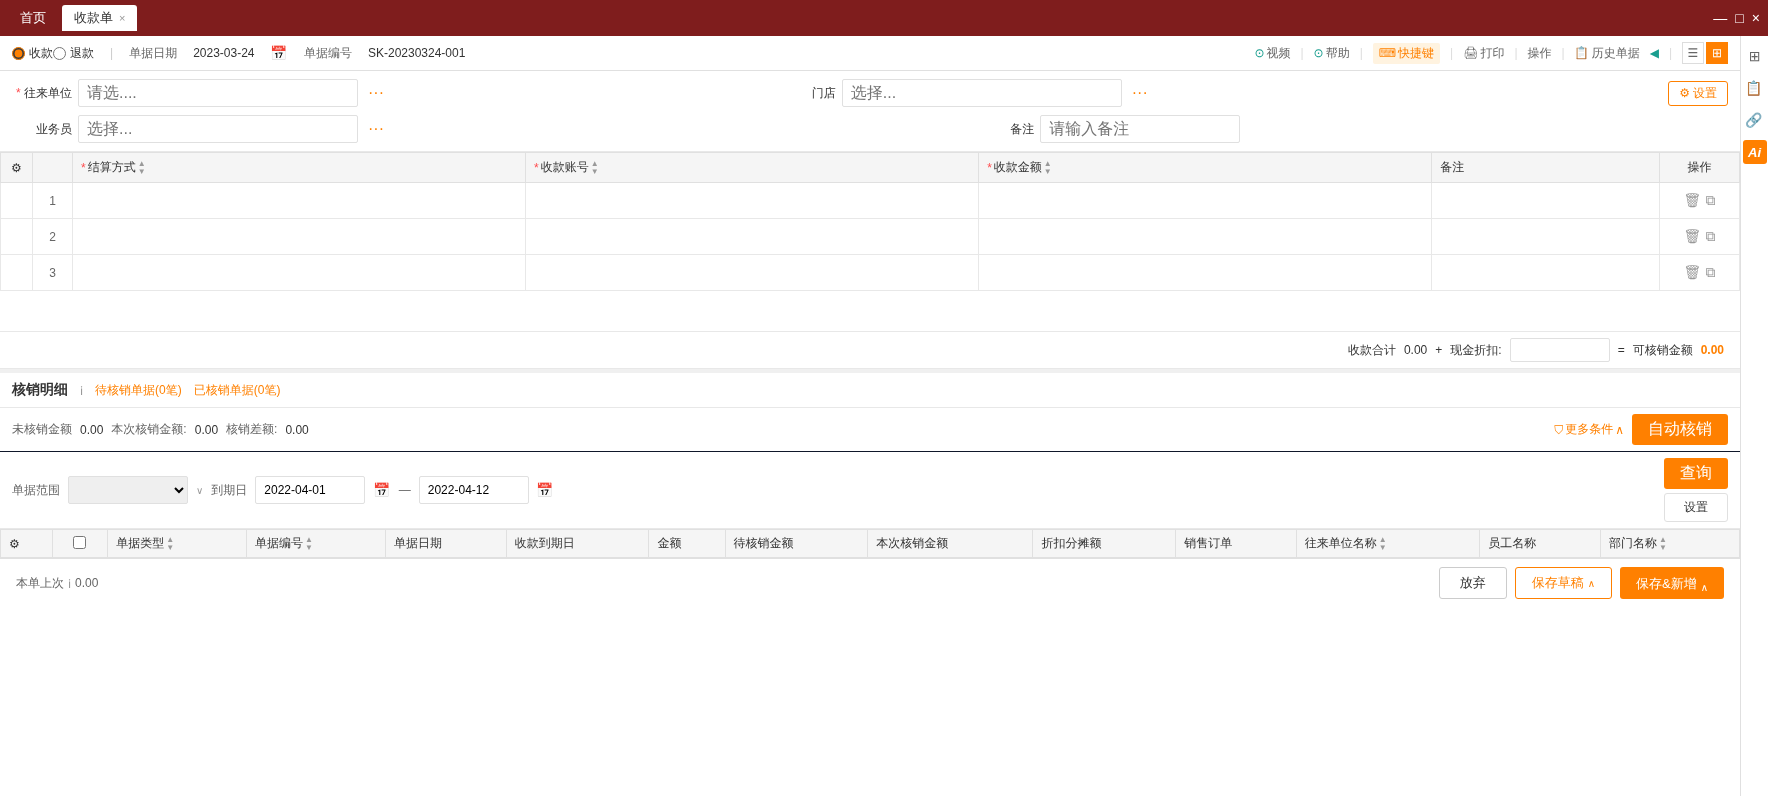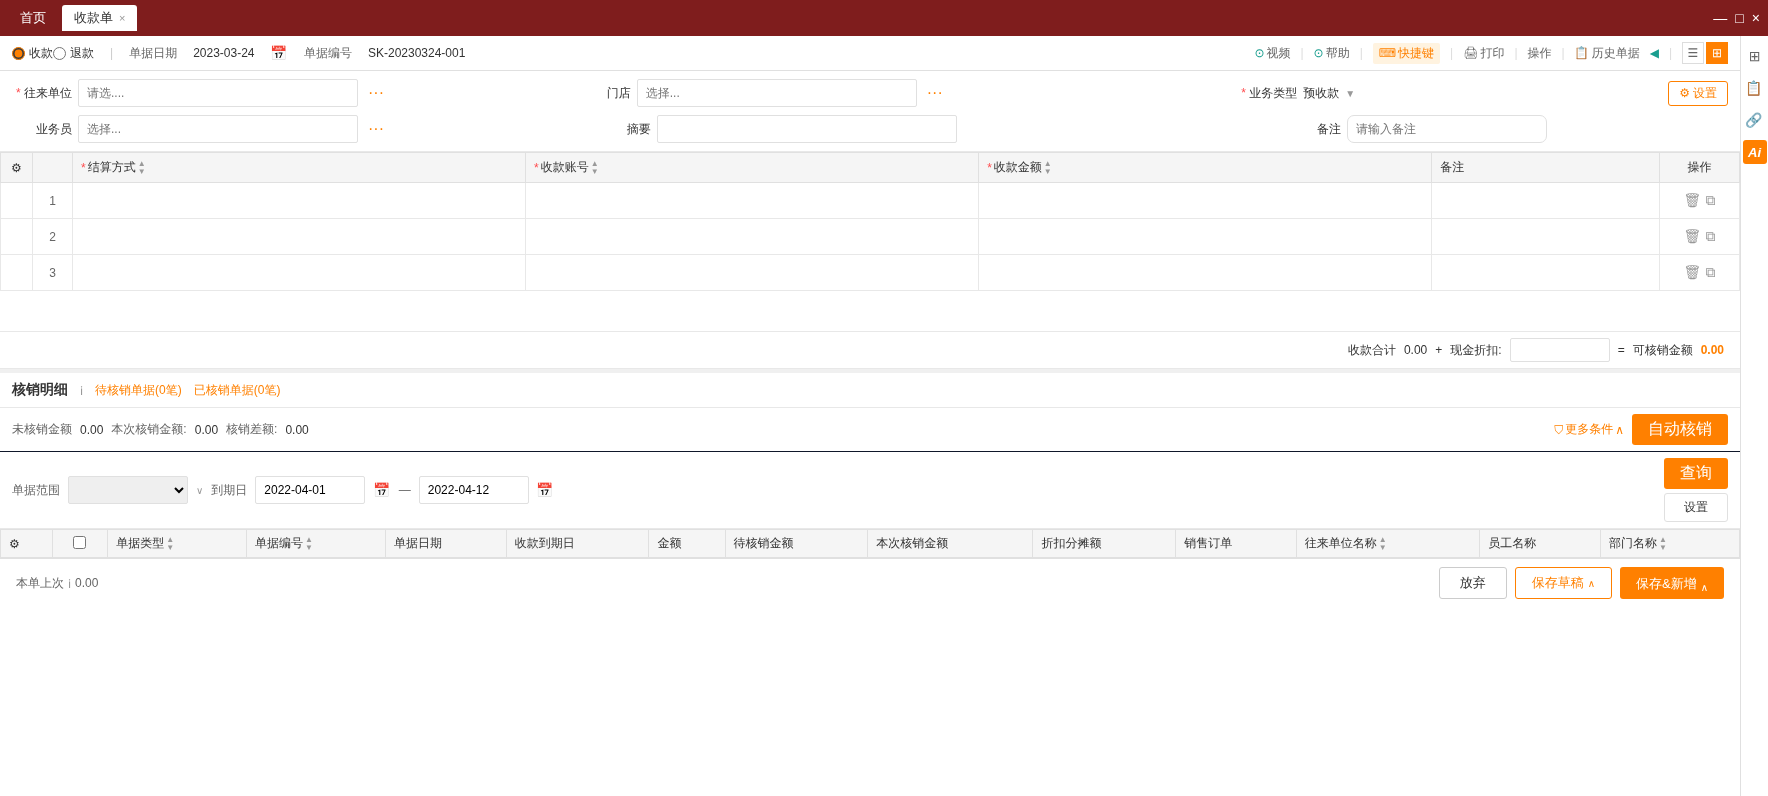--- a/index.html
+++ b/index.html
@@ -50,21 +50,21 @@
     .form-section {
       padding: 8px 12px; border-bottom: 1px solid #e8e8e8;
       display: flex; flex-direction: column; gap: 8px;
     }
     .form-row { display: flex; align-items: center; gap: 0; }
     .field-group { display: flex; align-items: center; gap: 6px; flex: 1; }
     .field-label { color: #333; white-space: nowrap; min-width: 60px; text-align: right; }
     .required-star { color: #ff4d4f; }
     .field-input {
       flex: 1; height: 28px; border: 1px solid #e0e0e0; border-radius: 2px;
-      padding: 0 8px; color: #999; font-size: 12px; outline: none;
+      padding: 0 8px; color: #999; font-size: 16px; outline: none;
       background: #fff;
     }
     .more-btn { color: #ff8000; cursor: pointer; padding: 0 4px; font-size: 16px; line-height: 1; }
     .setting-btn {
       background: #fff; border: 1px solid #ff8000; color: #ff8000;
       border-radius: 3px; padding: 3px 10px; cursor: pointer; font-size: 12px;
       display: flex; align-items: center; gap: 3px;
     }
     .dropdown-arrow { color: #999; font-size: 10px; }
 
@@ -283,49 +283,37 @@
         <input class="field-input" style="max-width: 280px;" placeholder="请选....">
         <span class="more-btn">···</span>
       </div>
 
       <div class="field-group" style="flex:1.2;margin-left:20px;">
         <span class="field-label">门店</span>
         <input class="field-input" style="max-width: 280px;" placeholder="选择...">
         <span class="more-btn">···</span>
       </div>
 
-      <div class="field-group" style="margin-left:20px;flex:0.8;">
-        <span class="field-label">
-          <span class="required-star">*</span>
-          <span>业务类型</span>
-        </span>
-        <span class="toolbar-value">预收款</span>
-        <span class="dropdown-arrow">▼</span>
-      </div>
       <button class="setting-btn">
         <span>⚙</span>
         <span>设置</span>
       </button>
     </div>
     <div class="form-row">
 
       <div class="field-group">
         <span class="field-label">业务员</span>
         <input class="field-input" style="max-width: 280px;" placeholder="选择...">
         <span class="more-btn">···</span>
       </div>
 
-      <div class="field-group" style="margin-left:20px;flex:1.2;">
-        <span class="field-label">摘要</span>
-        <input class="field-input" style="max-width: 300px;">
-      </div>
 
       <div class="field-group" style="margin-left:20px;flex:0.8;">
         <span class="field-label">备注</span>
-        <input class="field-input" style="max-width: 200px; border-radius: 7px;" placeholder="请输入备注">
+        <input class="field-input" style="max-width: 200px;" placeholder="请输入备注">
       </div>
     </div>
   </div>
 
   <div class="table-section" style="max-height:180px;">
     <table>
       <thead>
         <tr>
           <th class="th-gear">⚙</th>
           <th></th>

